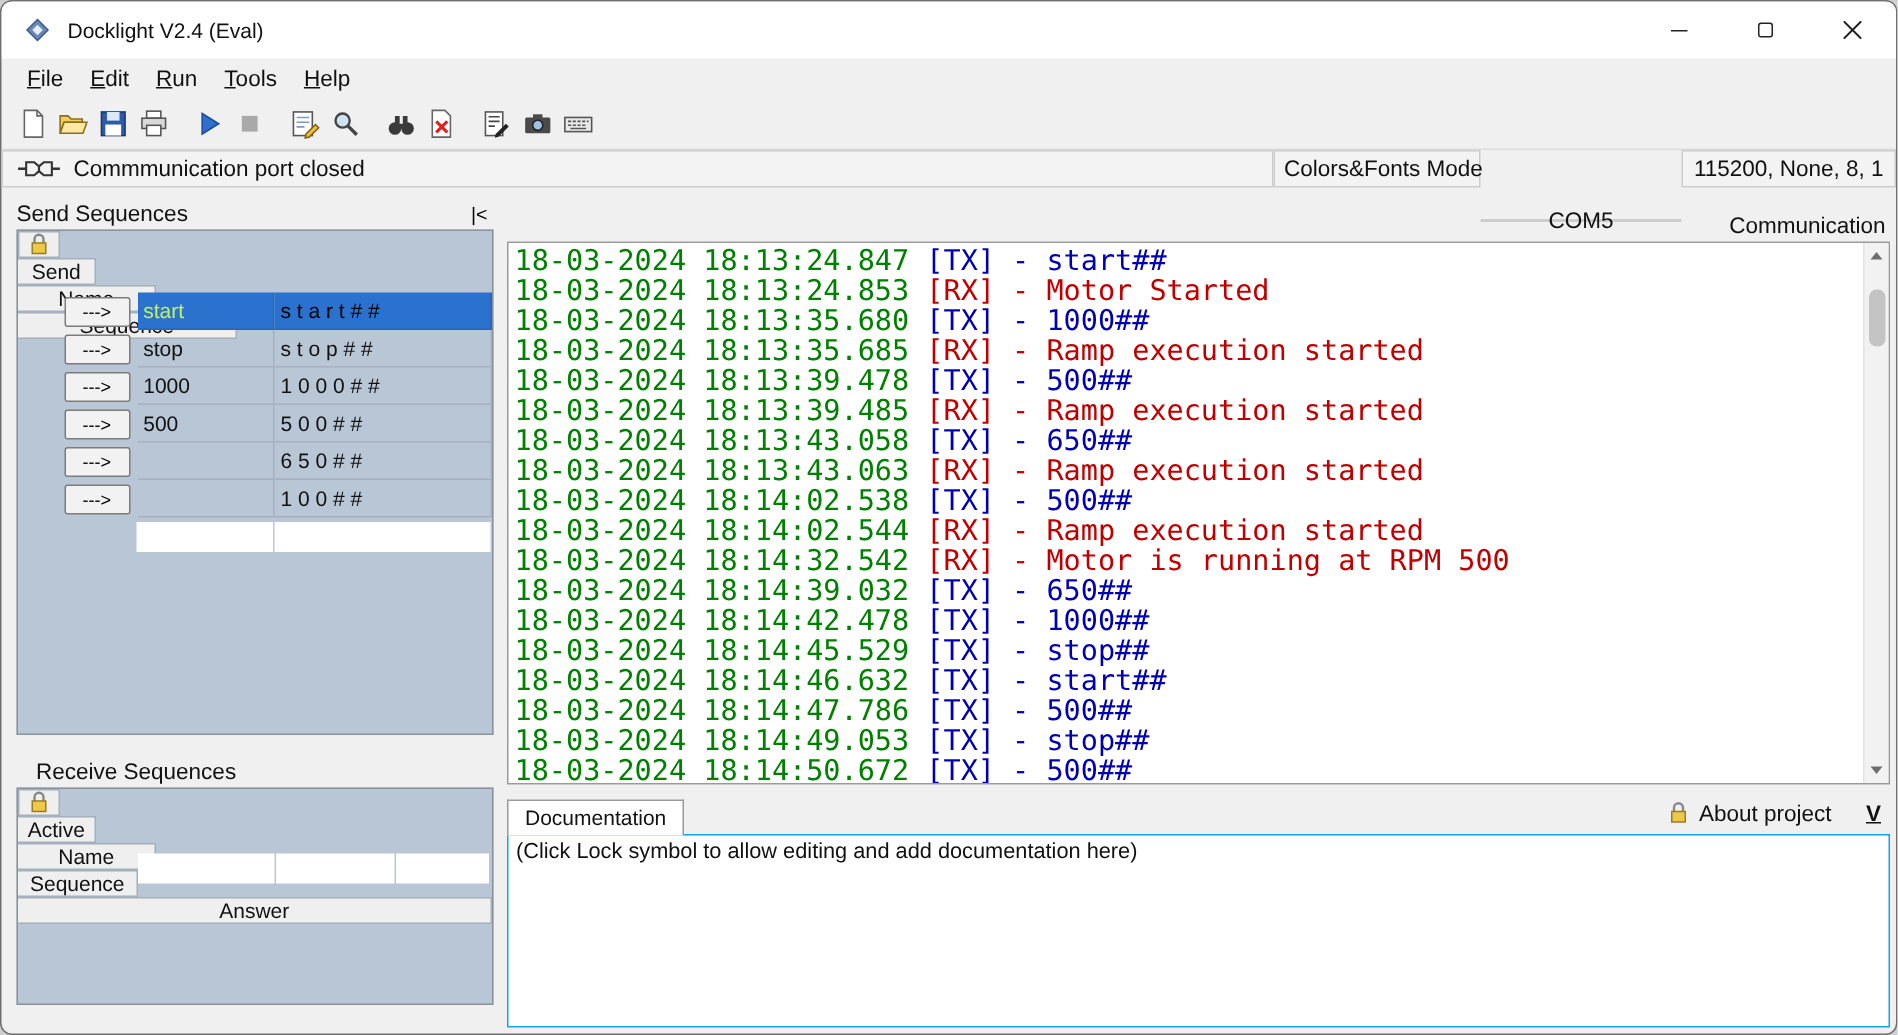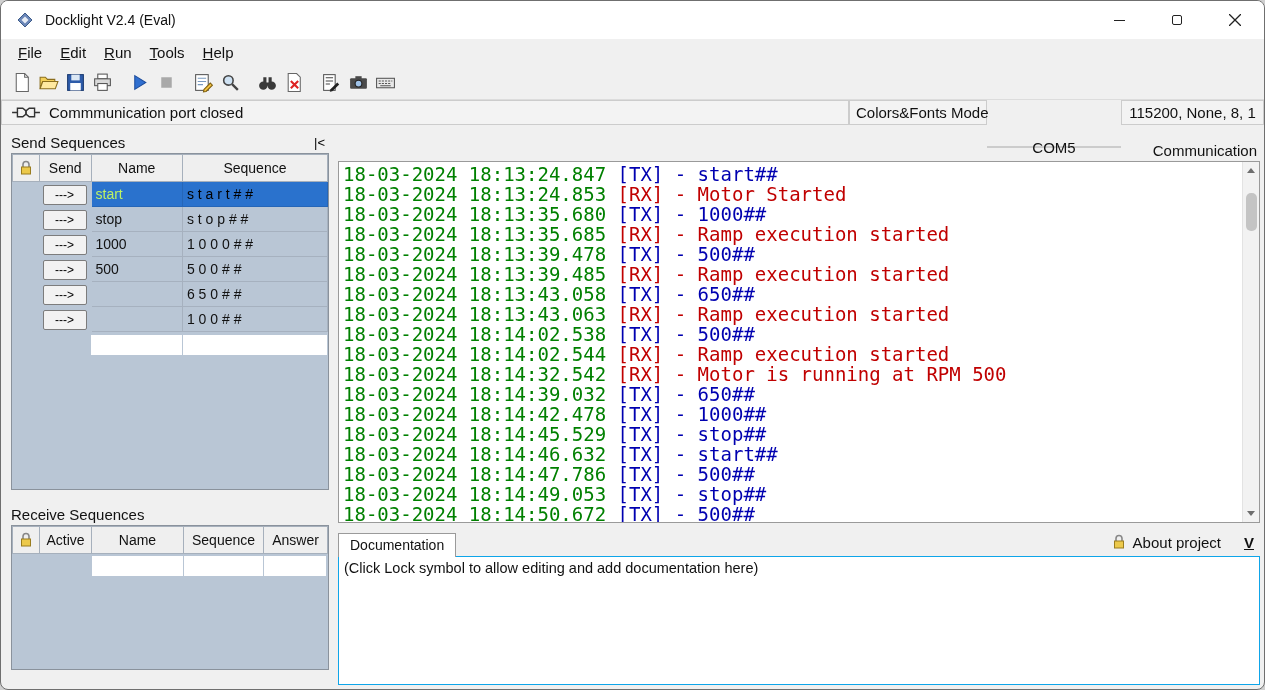--- a/index.html
+++ b/index.html
@@ -38,25 +38,25 @@
   .status-main svg { width:28px; height:15px; }
 
   
   .main { position:absolute; top:124px; bottom:0; left:0; right:0; display:flex; }
   .left-col { width:328px; padding:6px 0 19px 10px; display:flex; flex-direction:column; }
   .panel-header { height:22px; display:flex; align-items:center; font-size:15px; }
   .collapse-btn { margin-left:auto; margin-right:4px; font-size:13px; background:none; border:none;
                   font-family:inherit; }
   .seq-panel { width:318px; background:#b9c6d5; border:1px solid #8a929c; }
   .send-panel { height:337px; }
-  .recv-wrap { margin-top:13px; }
+  .recv-wrap { margin-top:13px;margin-left:13px; }
   .recv-panel { flex:1; margin-bottom:0; }
   .left-col .recv-panel { flex:1; }
 
-  .seq-head-row { display:flex; height:28px; }
+  .seq-head-row { display:flex; height:41px;flex-direction:column; }
   .hcell { background:#efefef; border:1px solid #a6b0bc; display:flex; align-items:center;
            justify-content:center; font-size:14px; }
   .hcell + .hcell { border-left:none; }
   .lock-cell { width:28px; }
   .lock-cell svg { width:14px; height:16px; }
   .w-send { width:52px; } .w-name { width:92px; } .w-seq { width:146px; }
   .w-active { width:52px; } .w-rseq { width:80px; } .w-ans { flex:1; }
 
   .seq-row { display:flex; height:25px; align-items:center; }
   .btn-cell { width:80px; display:flex; justify-content:flex-end; padding-right:5px; }

